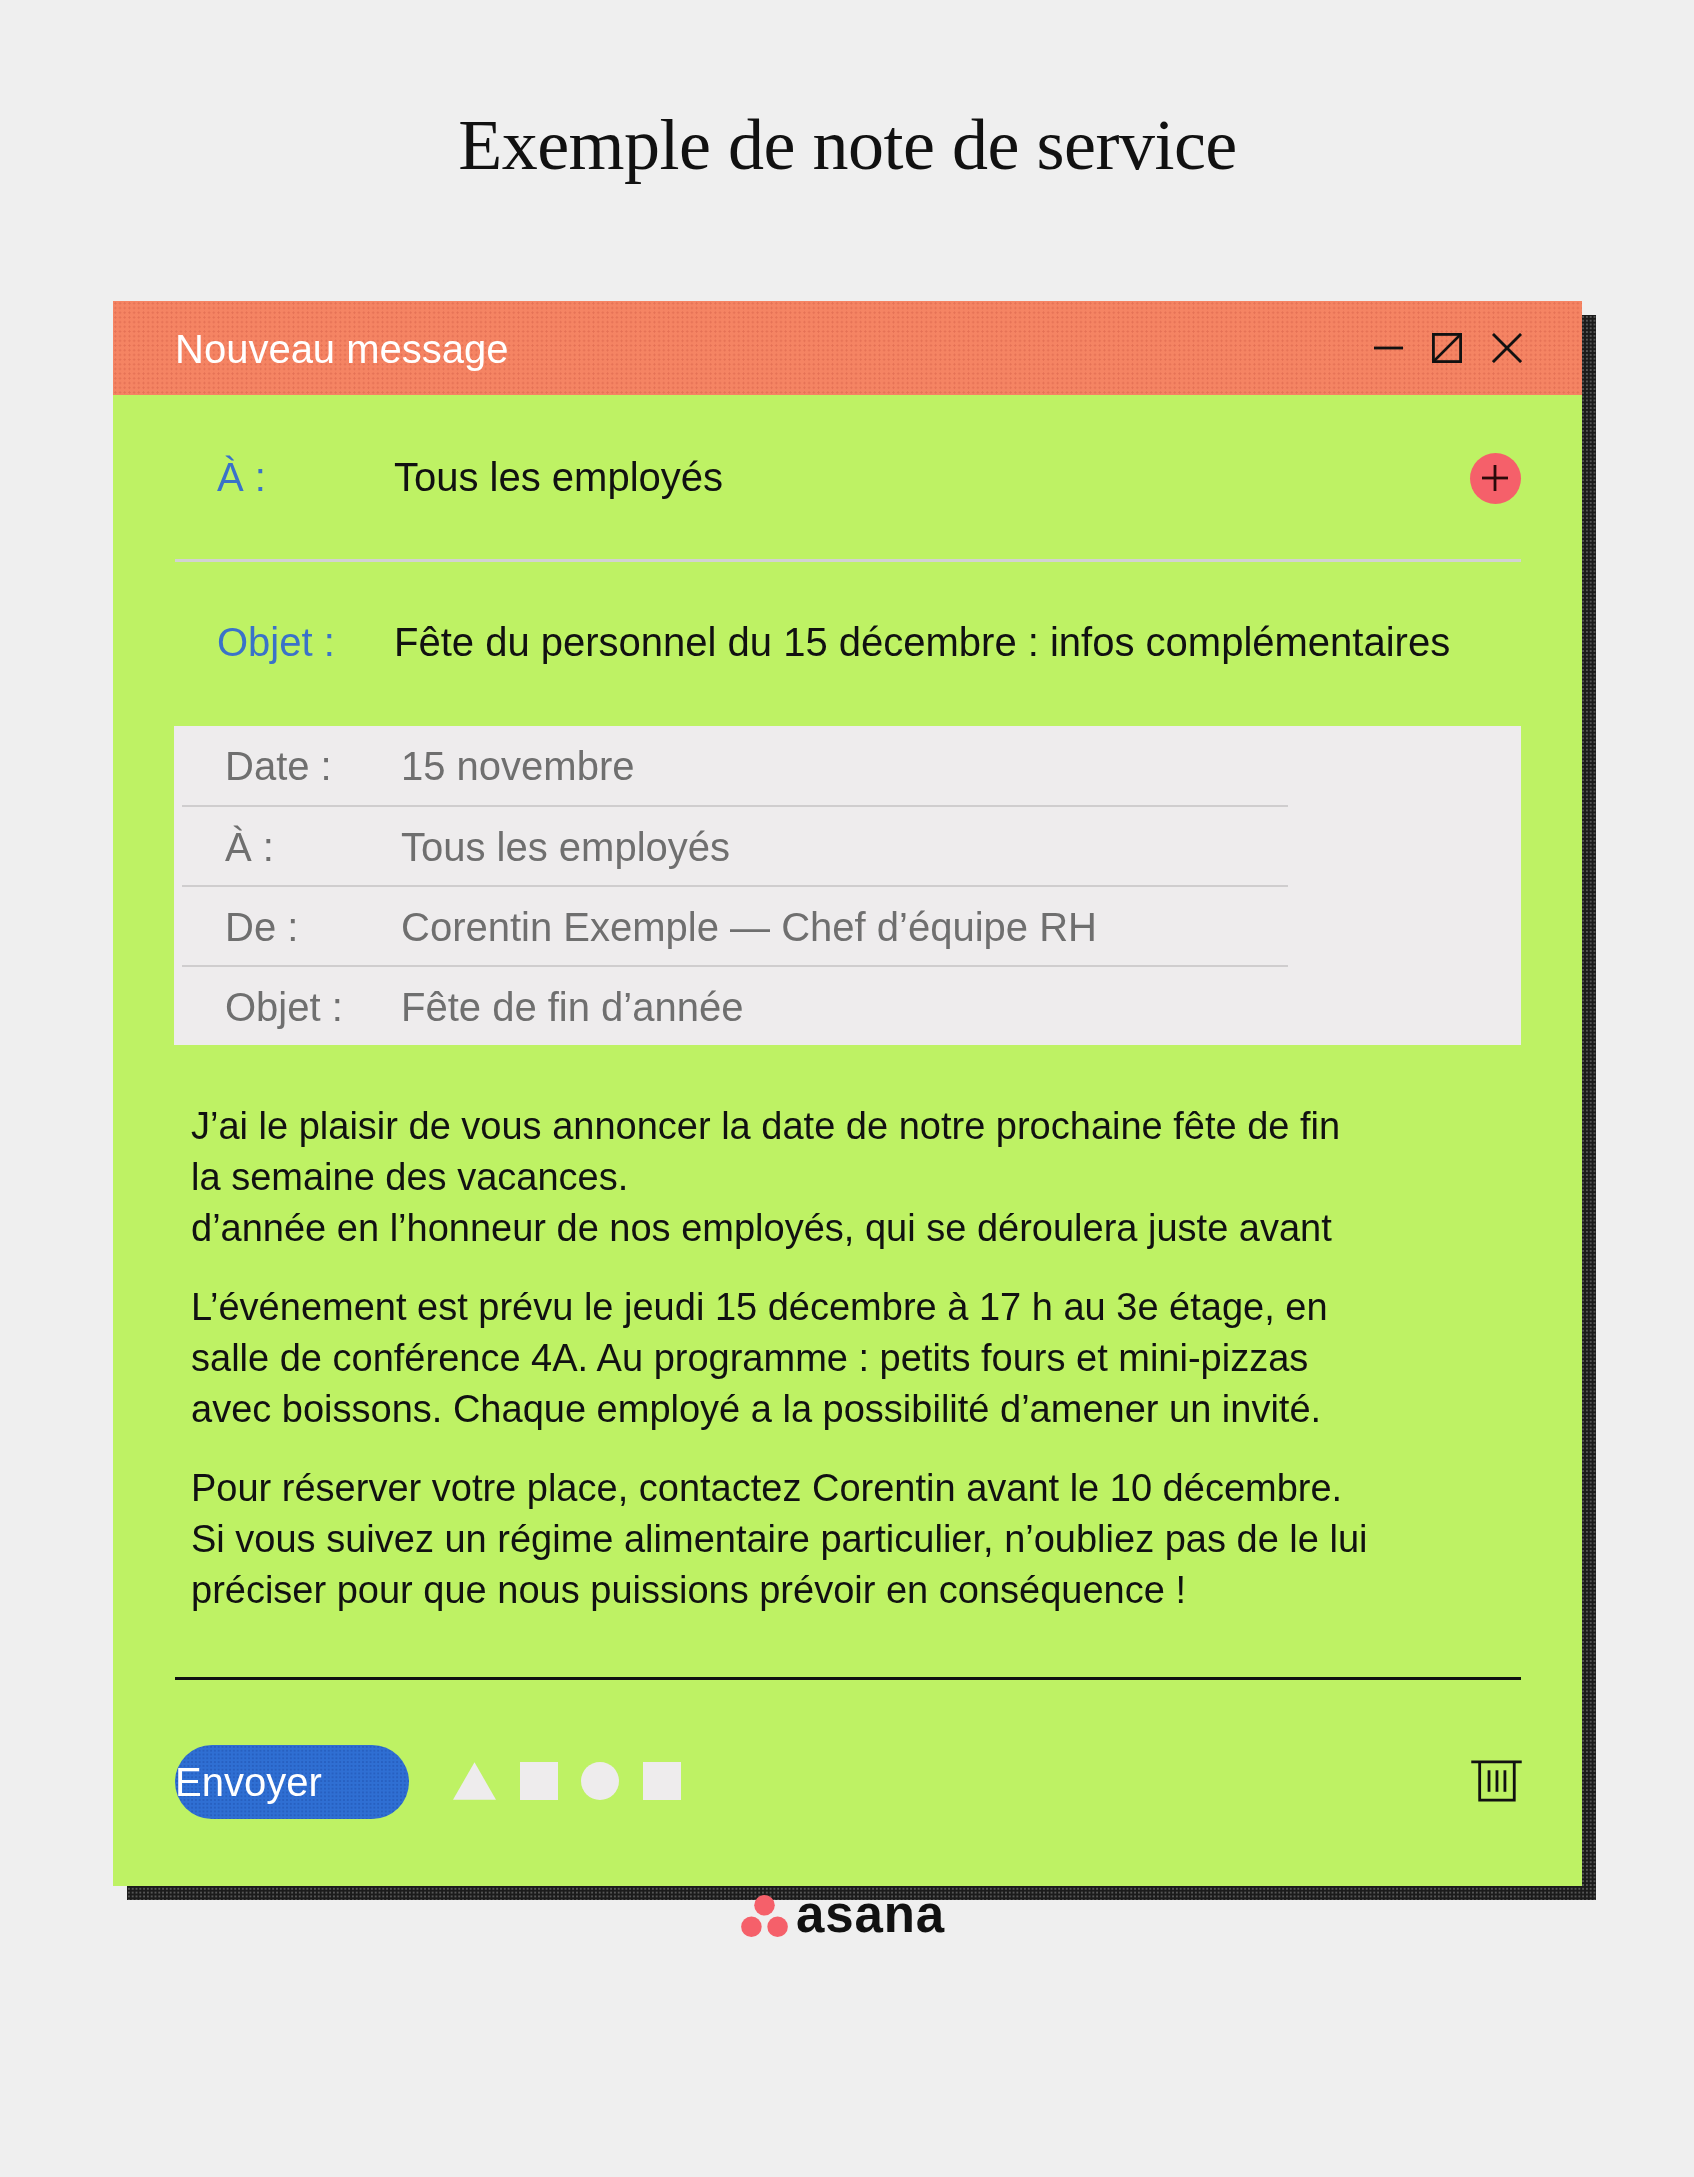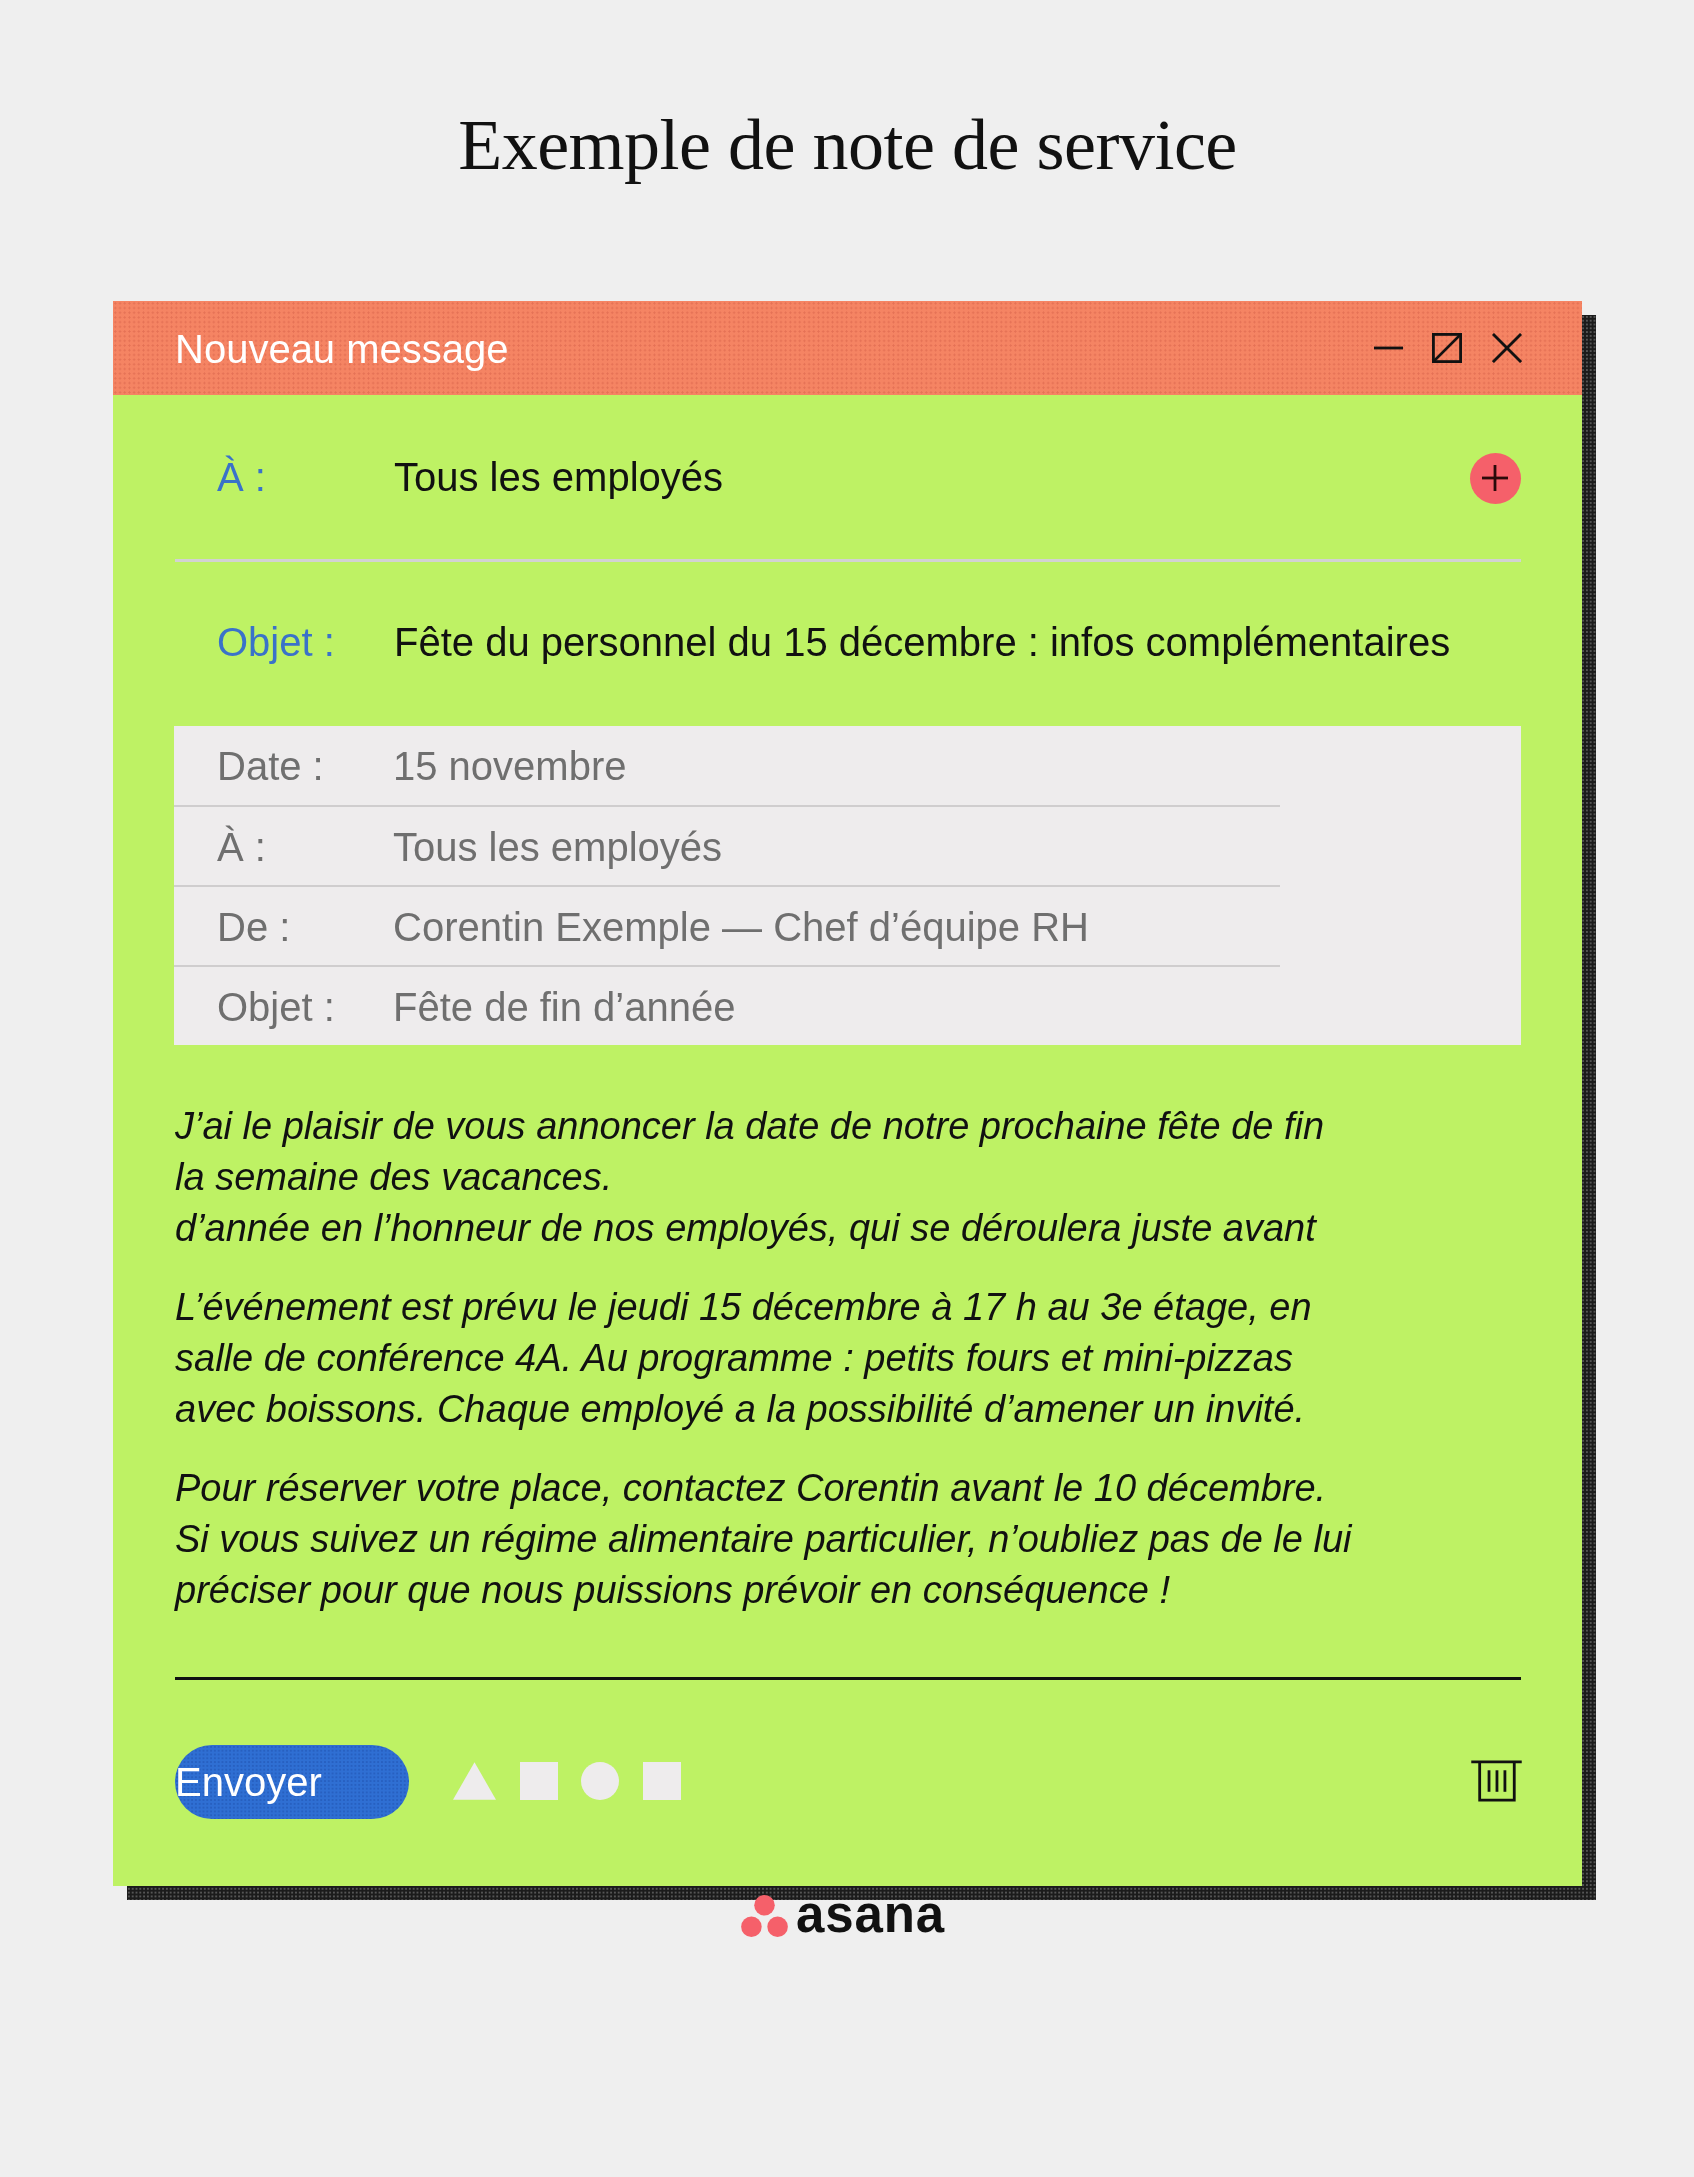--- a/index.html
+++ b/index.html
@@ -56,35 +56,35 @@
     position: absolute; left: 62px; top: 258px; width: 1346px; height: 2.8px; background: #d2d2d2;
   }
   .subj-label { left: 104px; top: 318px; }
   .subj-value { left: 281px; top: 318px; }
 
   .memo-table {
     position: absolute; left: 61px; top: 425px; width: 1347px; height: 319px;
     background: #eeeced;
   }
   .memo-row {
-    position: absolute; left: 0; width: 1106px; height: 80px;
+    position: absolute; left: 8px; width: 1106px; height: 80px;
   }
   .memo-row.sep { border-top: 2.8px solid #cfcdce; box-sizing: border-box; }
   .memo-label {
     position: absolute; left: 43px; top: 17px; font-size: 40px; color: #6f6f6f; line-height: 47px;
   }
   .memo-val {
     position: absolute; left: 219px; top: 17px; font-size: 40px; color: #6f6f6f; line-height: 47px;
   }
 
   .body-text {
     position: absolute; left: 62px; top: 800px; width: 1318px;
     font-size: 38px; line-height: 51px; color: #111;
   }
-  .body-text p { margin: 0 0 28px 0; font-style: italic; }
+  .body-text p { margin: 0 0 28px 16px; }
   .body-text .line { display: block; white-space: nowrap; }
 
   .divider-dark {
     position: absolute; left: 62px; top: 1376px; width: 1346px; height: 2.8px; background: #111;
   }
   .send-btn {
     position: absolute; left: 62px; top: 1444px; width: 234px; height: 74px;
     border-radius: 38px; background: #2f6fd3; color: #fff; font-size: 40px;
     line-height: 74px; text-align: left; cursor: pointer;
     background-image: radial-gradient(rgba(20,60,150,0.3) 0.9px, transparent 1.2px);

